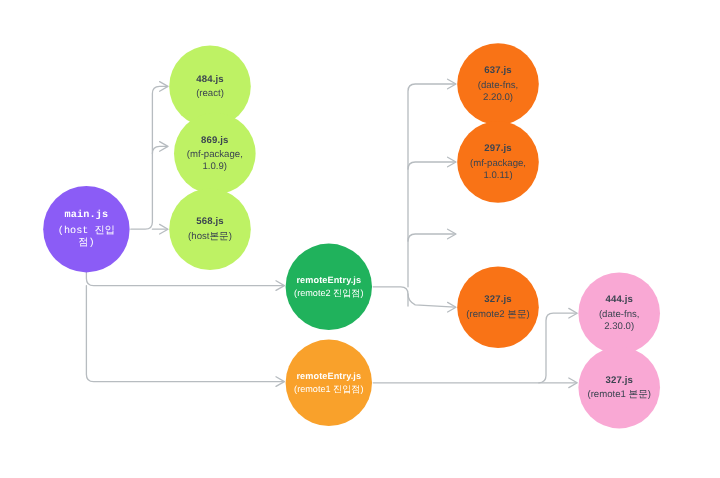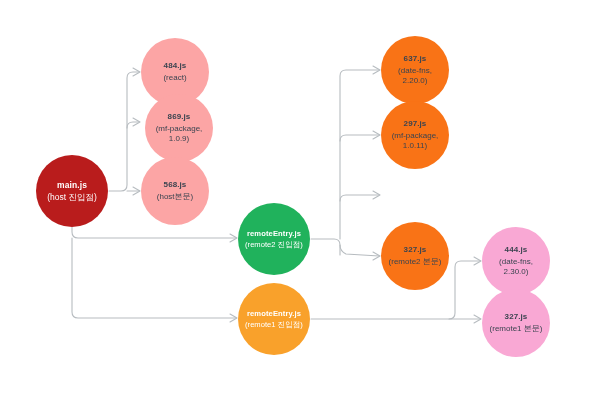--- a/index.html
+++ b/index.html
@@ -58,25 +58,26 @@
     letter-spacing: 0.1px;
     white-space: nowrap;
   }
   .node-sub {
     margin-top: 2px;
     font-weight: normal;
     padding: 0 6px;
   }
   
   .theme-blue-strong {
-    background: #b91c1c;
+    background: #8b5cf6;
     color: #ffffff;
+    font-family: Liberation Mono, monospace;
   }
   .theme-blue-light {
-    background: #fca5a5;
+    background: #bef264;
     color: #3b4450;
   }
   .theme-green-strong {
     background: #20b25c;
     color: #ffffff;
   }
   .theme-green-light {
     background: #f97316;
     color: #3b4450;
   }

